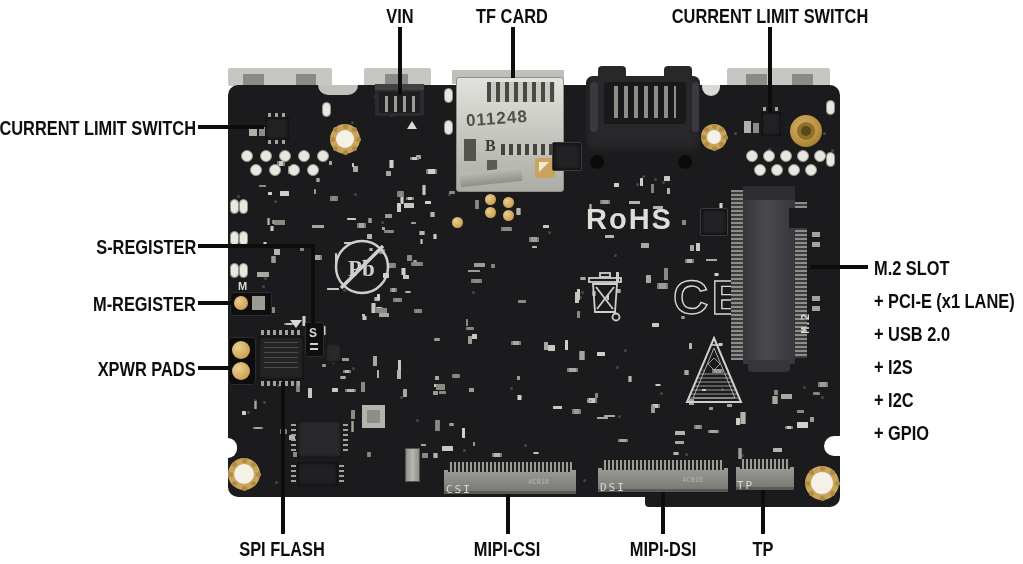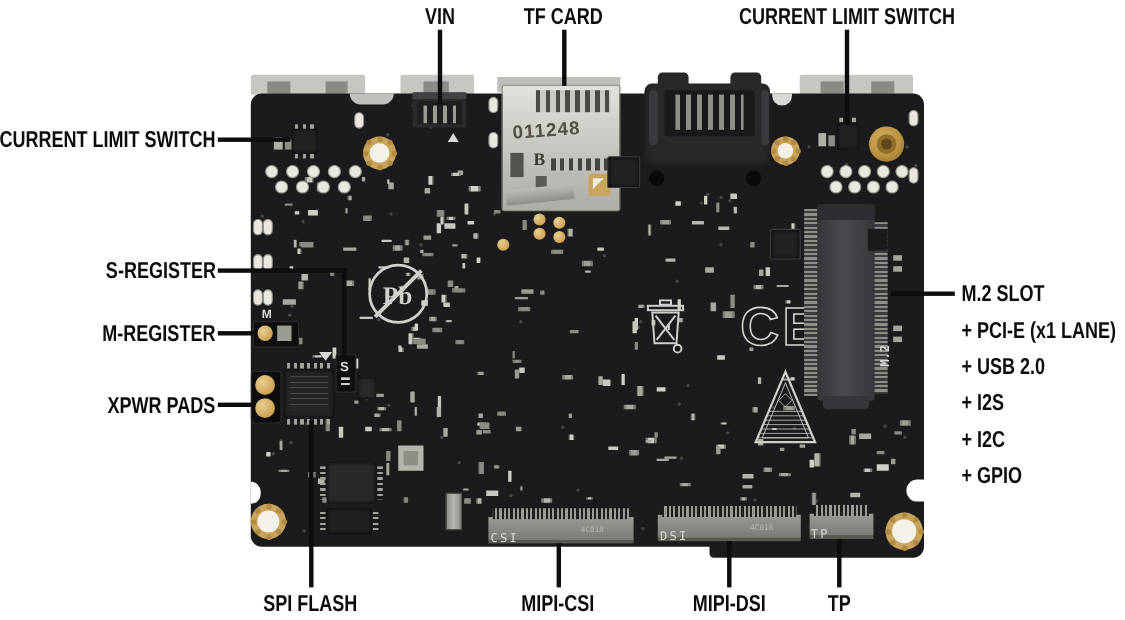--- a/index.html
+++ b/index.html
@@ -483,20 +483,21 @@
   <div class="pad-gold" style="left:485px;top:194px;width:11px;height:11px;"></div>
   <div class="pad-gold" style="left:485px;top:207px;width:11px;height:11px;"></div>
   <div class="pad-gold" style="left:503px;top:197px;width:11px;height:11px;"></div>
   <div class="pad-gold" style="left:503px;top:210px;width:11px;height:11px;"></div>
   <div class="pad-gold" style="left:452px;top:217px;width:11px;height:11px;"></div>
 
   <div class="abs" style="left:790px;top:115px;width:32px;height:32px;border-radius:50%;background:radial-gradient(circle at 40% 35%,#d3ad62,#b8923f 55%,#8a6a2a);z-index:7;"></div>
   <div class="abs" style="left:797px;top:122px;width:18px;height:18px;border-radius:50%;background:#8f6f2b;z-index:8;"></div>
   <div class="abs" style="left:801px;top:126px;width:10px;height:10px;border-radius:50%;background:#5d4618;z-index:9;"></div>
 
+  <div class="silk" style="left:586px;top:203px;font:700 29px 'Liberation Sans',sans-serif;letter-spacing:2px;color:#dedeDA;z-index:8;">RoHS</div>
 
   <svg class="abs" style="left:330px;top:237px;z-index:8;" width="64" height="62" viewBox="0 0 64 62">
     <circle cx="32" cy="30" r="26" fill="none" stroke="#cfcfcb" stroke-width="2.5"></circle>
     <text x="18" y="39" font-family="Liberation Serif,serif" font-size="23" font-weight="bold" fill="#cfcfcb">Pb</text>
     <line x1="11" y1="51" x2="53" y2="9" stroke="#cfcfcb" stroke-width="3.5"></line>
   </svg>
 
   <svg class="abs" style="left:585px;top:272px;z-index:8;" width="42" height="52" viewBox="0 0 42 52">
     <g fill="none" stroke="#cfcfcb" stroke-width="1.8">
       <rect x="15" y="1" width="10" height="4"></rect>

